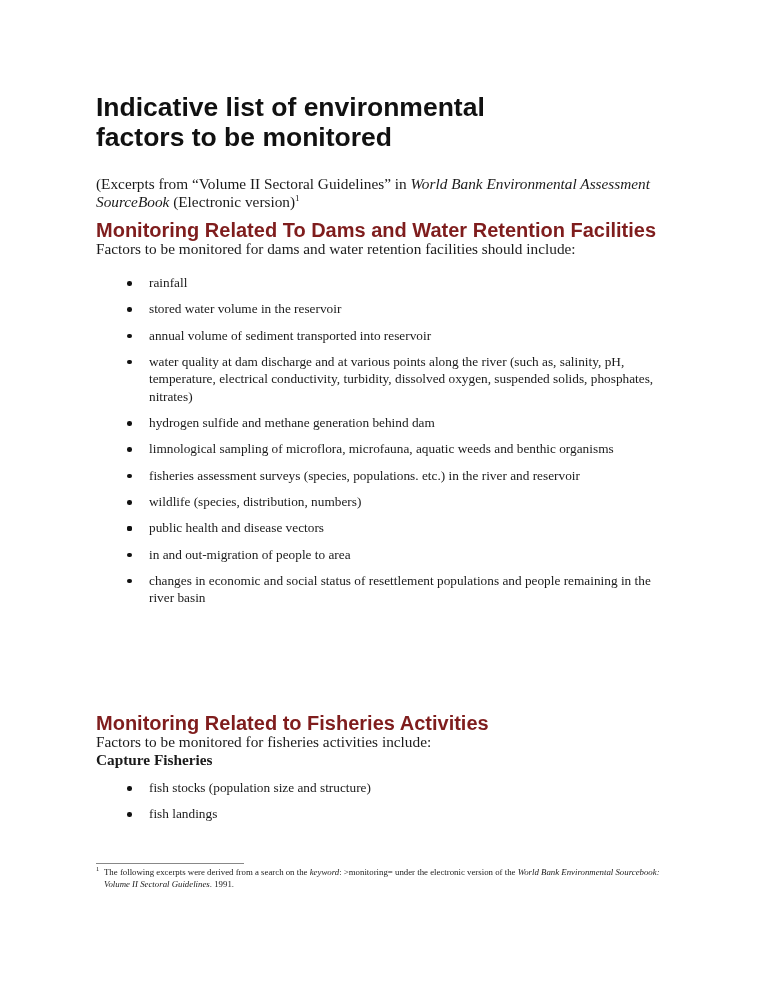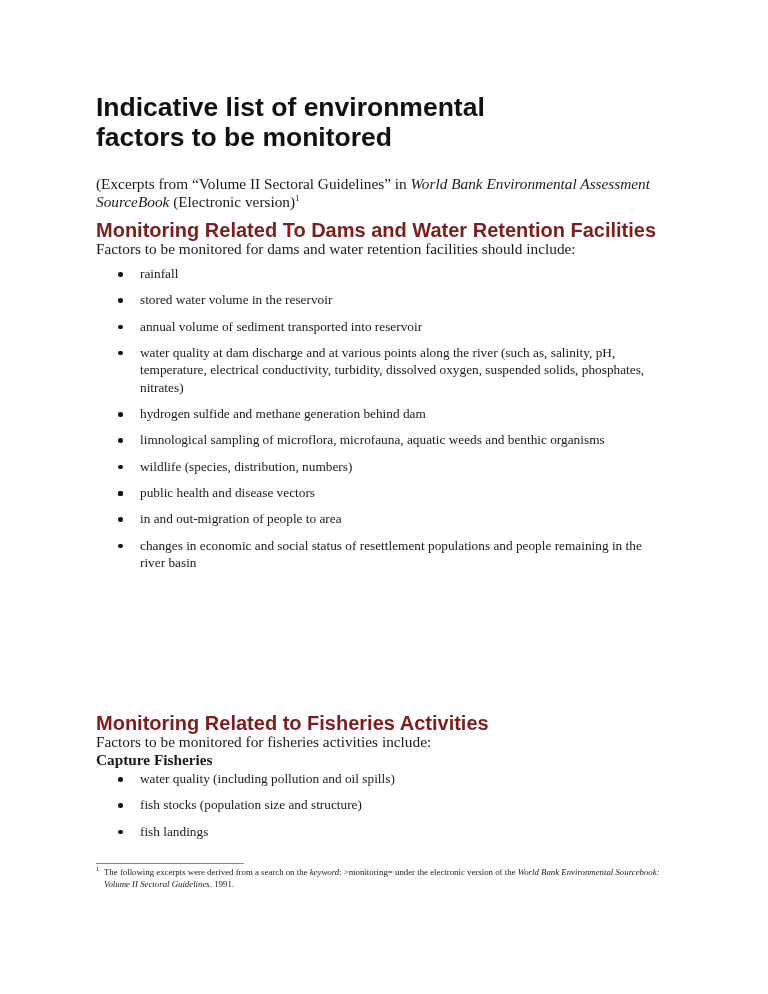--- a/index.html
+++ b/index.html
@@ -72,21 +72,21 @@
       left: 0;
       margin: 0;
       font-weight: bold;
       font-size: 15.3px;
       line-height: 18px;
       text-align: right;
     }
     ul.bullets {
       position: absolute;
       left: 0;
-      margin: 3px;
+      margin: 12px;
       padding: 0;
       list-style: none;
       width: 600px;
       font-family: Liberation Serif, serif;
     }
     ul.bullets li {
       position: relative;
       padding-left: 41px;
       font-size: 13.3px;
       line-height: 17.5px;
@@ -146,33 +146,33 @@
   <h2 class="section-heading" style="top:221px">Monitoring Related To Dams and Water Retention Facilities</h2>
   <p class="section-lead" style="top:240px">Factors to be monitored for dams and water retention facilities should include:</p>
 
   <ul class="bullets" style="top:262px">
     <li><span class="dot"></span><span>rainfall</span></li>
     <li><span class="dot"></span><span>stored water volume in the reservoir</span></li>
     <li><span class="dot"></span><span>annual volume of sediment transported into reservoir</span></li>
     <li><span class="dot"></span><span>water quality at dam discharge and at various points along the river (such as, salinity, pH, temperature, electrical conductivity, turbidity, dissolved oxygen, suspended solids, phosphates, nitrates)</span></li>
     <li><span class="dot"></span><span>hydrogen sulfide and methane generation behind dam</span></li>
     <li><span class="dot"></span><span>limnological sampling of microflora, microfauna, aquatic weeds and benthic organisms</span></li>
+    <li><span class="dot"></span><span>fisheries assessment surveys (species, populations. etc.) in the river and reservoir</span></li>
     <li><span class="dot"></span><span>wildlife (species, distribution, numbers)</span></li>
     <li><span class="dot"></span></li>
     <li><span class="dot"></span><span>public health and disease vectors</span></li>
     <li><span class="dot"></span><span>in and out-migration of people to area</span></li>
     <li><span class="dot"></span><span>changes in economic and social status of resettlement populations and people remaining in the river basin</span></li>
   </ul>
 
   <h2 class="section-heading" style="top:714px">Monitoring Related to Fisheries Activities</h2>
   <p class="section-lead" style="top:733px">Factors to be monitored for fisheries activities include:</p>
   <p class="subheading" style="top:751px">Capture Fisheries</p>
 
   <ul class="bullets" style="top:767px">
-    <li><span class="dot"></span><span>water quality (including pollution and oil spills)</span></li>
     <li><span class="dot"></span><span>fish stocks (population size and structure)</span></li>
     <li><span class="dot"></span><span>fish landings</span></li>
   </ul>
 
   <div class="fn-rule"></div>
   <p class="footnote"><span class="fn-num">1</span><span>The following excerpts were derived from a search on the </span><i>keyword</i><span>: &gt;monitoring= under the electronic version of the </span><i>World Bank Environmental Sourcebook: Volume II Sectoral Guidelines</i><span>. 1991.</span></p>
 
 </div>
 
 </body></html>

